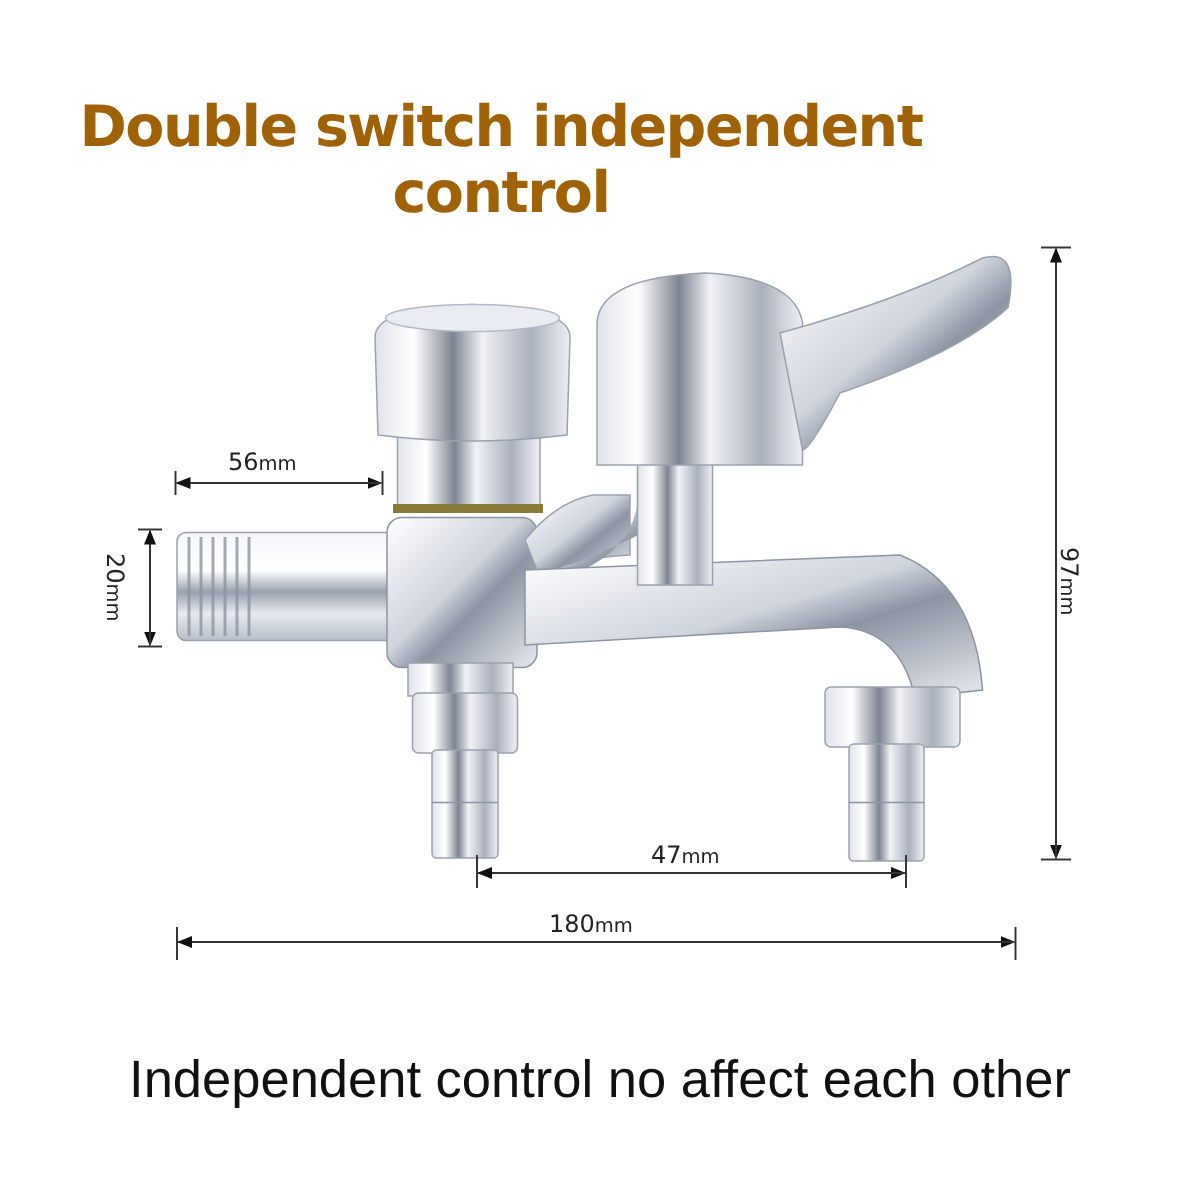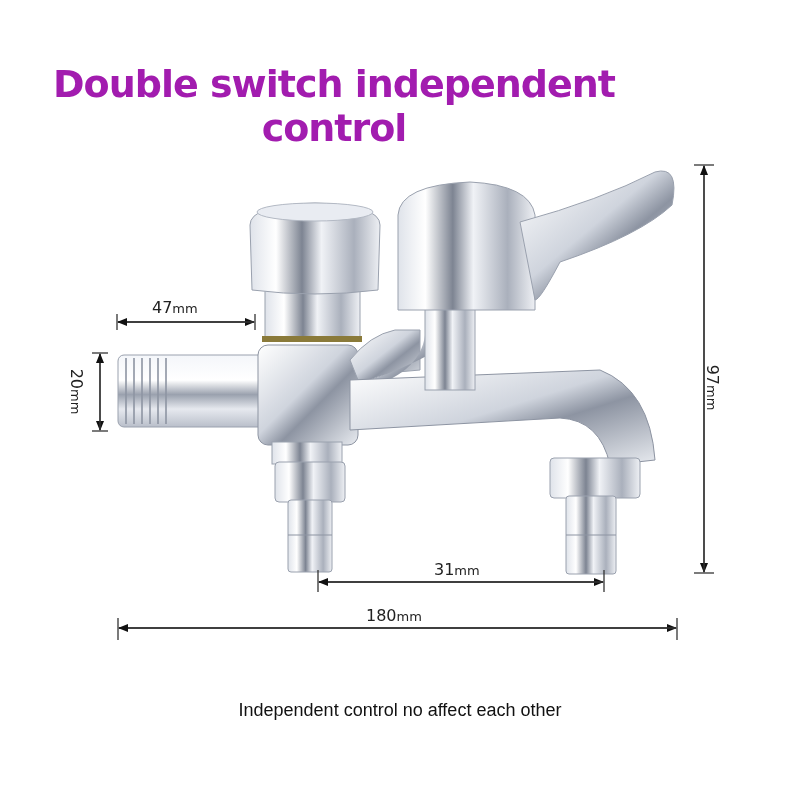--- a/index.html
+++ b/index.html
@@ -1,18 +1,18 @@
 <!DOCTYPE html>
 <html><head>
 <meta charset="utf-8">
 <style>
   html,body{margin:0;padding:0;background:#ffffff;}
   body{width:800px;height:800px;position:relative;overflow:hidden;font-family:"Liberation Sans",sans-serif;color:#111;}
-  .title{position:absolute;left:0;top:62px;width:668px;text-align:center;font-family:"DejaVu Sans",sans-serif;font-weight:bold;font-size:38px;letter-spacing:-1px;color:#a21caf;}
-  .caption{position:absolute;left:0;top:700px;width:800px;text-align:center;font-size:18px;color:#111;}
+  .title{position:absolute;left:0;top:62px;width:668px;text-align:center;font-family:"DejaVu Sans",sans-serif;font-weight:bold;font-size:38px;letter-spacing:-1px;color:#a16207;}
+  .caption{position:absolute;left:0;top:700px;width:800px;text-align:center;font-size:35px;color:#111;}
   .dim{position:absolute;font-family:"DejaVu Sans",sans-serif;font-size:16px;color:#222;white-space:nowrap;}
   .dim .unit{font-size:13px;}
   .vert-r{transform:rotate(90deg);transform-origin:center center;}
   .vert-l{transform:rotate(90deg);transform-origin:center center;}
   svg.art{position:absolute;left:0;top:0;}
 </style>
 </head>
 <body>
 
 <div class="title">Double switch independent control</div>
@@ -106,29 +106,29 @@
     <line x1="676" y1="628" x2="119" y2="628" marker-end="url(#arr)"></line>
 
     <line x1="694" y1="165" x2="714" y2="165"></line>
     <line x1="694" y1="573" x2="714" y2="573"></line>
     <line x1="704" y1="166" x2="704" y2="572" marker-end="url(#arr)"></line>
     <line x1="704" y1="572" x2="704" y2="166" marker-end="url(#arr)"></line>
   </g>
 </svg>
 
 <div class="dim" style="left:152px;top:298px;">
-  <span>47</span><span class="unit">mm</span>
+  <span>56</span><span class="unit">mm</span>
 </div>
 
 <div class="dim vert-l" style="left:54px;top:382px;">
   <span>20</span><span class="unit">mm</span>
 </div>
 
 <div class="dim" style="left:434px;top:560px;">
-  <span>31</span><span class="unit">mm</span>
+  <span>47</span><span class="unit">mm</span>
 </div>
 
 <div class="dim" style="left:366px;top:606px;">
   <span>180</span><span class="unit">mm</span>
 </div>
 
 <div class="dim vert-r" style="left:690px;top:378px;">
   <span>97</span><span class="unit">mm</span>
 </div>
 

